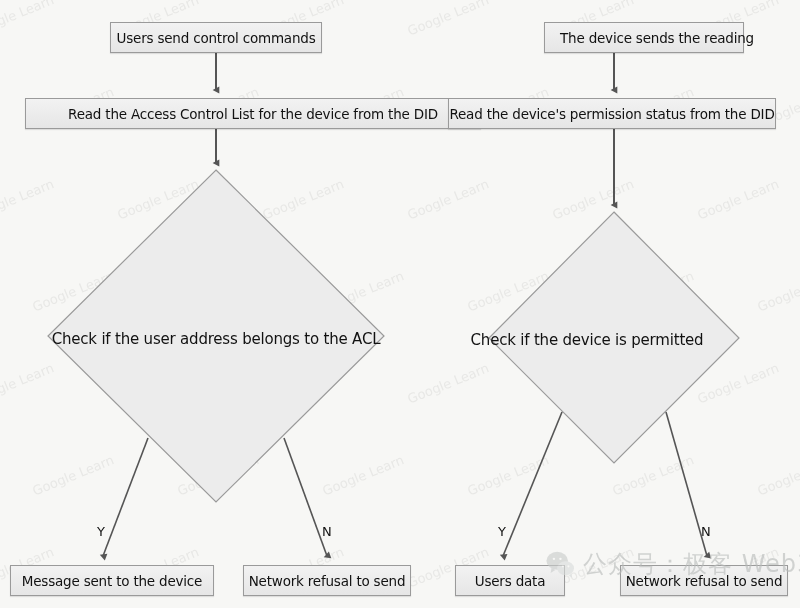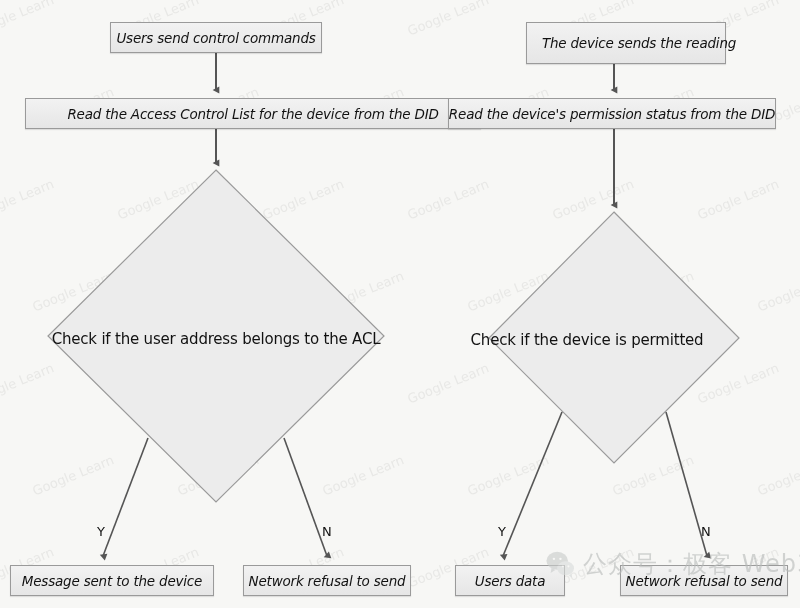--- a/index.html
+++ b/index.html
@@ -47,21 +47,20 @@
     border: 1px solid #9a9a9a;
     box-shadow: 0 1px 1px rgba(0,0,0,0.10);
     display: flex;
     align-items: center;
     justify-content: center;
     color: #111111;
     font-size: 13.5px;
     font-family: "DejaVu Sans", sans-serif;
     letter-spacing: -0.2px;
     white-space: nowrap;
-    font-style: italic;
   }
   .diamond-label {
     position: absolute;
     z-index: 2;
     color: #111111;
     font-size: 15px;
     font-family: "DejaVu Sans", sans-serif;
     letter-spacing: -0.2px;
     white-space: nowrap;
     text-align: center;
@@ -194,21 +193,21 @@
   </div>
 
   <div class="node-box" style="left:10px; top:565px; width:204px; height:31px;">
     <span>Message sent to the device</span>
   </div>
 
   <div class="node-box" style="left:243px; top:565px; width:168px; height:31px;">
     <span>Network refusal to send</span>
   </div>
 
-  <div class="node-box" style="left:526px; top:22px; width:200px; height:42px;padding-left:26px;">
+  <div class="node-box" style="left:544px; top:22px; width:200px; height:31px;padding-left:26px;">
     <span>The device sends the reading</span>
   </div>
 
   <div class="node-box" style="left:448px; top:98px; width:328px; height:31px;">
     <span>Read the device's permission status from the DID</span>
   </div>
 
   <div class="diamond-label" style="left:462px; top:331px; width:250px;">
     <span>Check if the device is permitted</span>
   </div>

